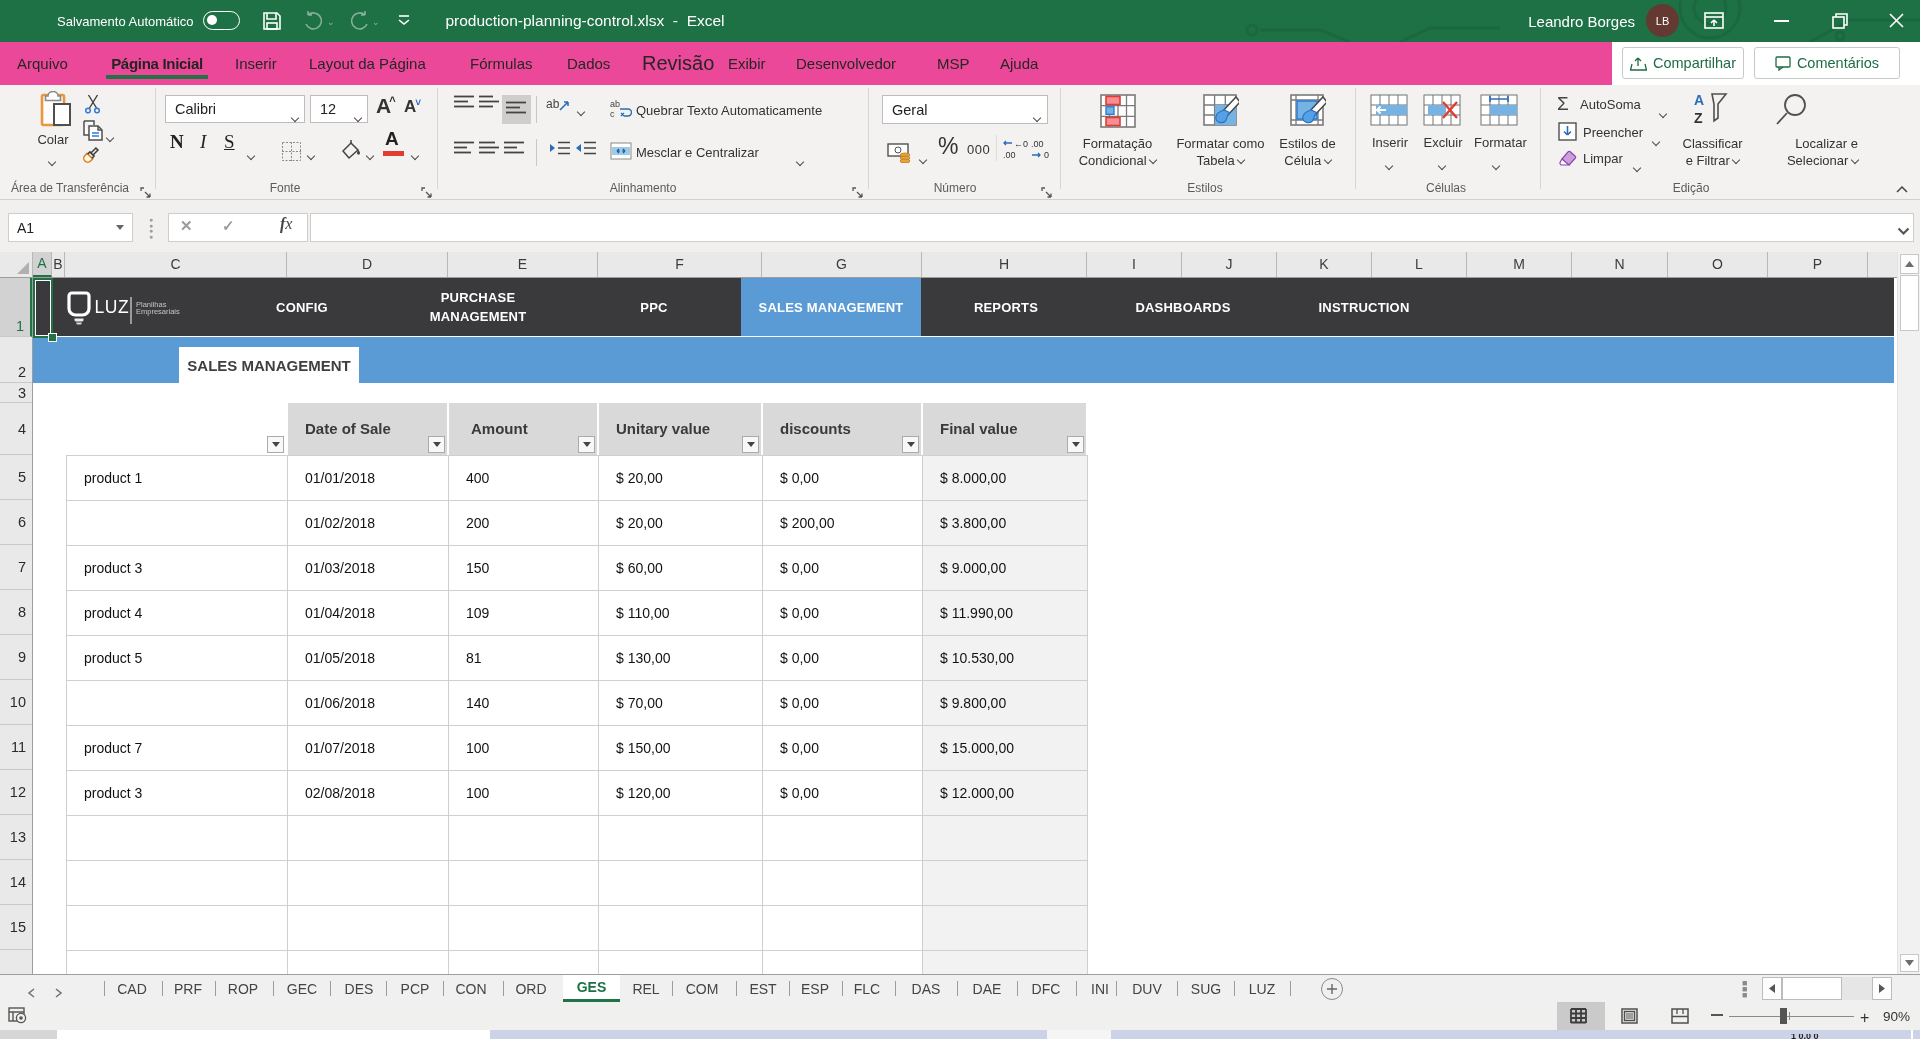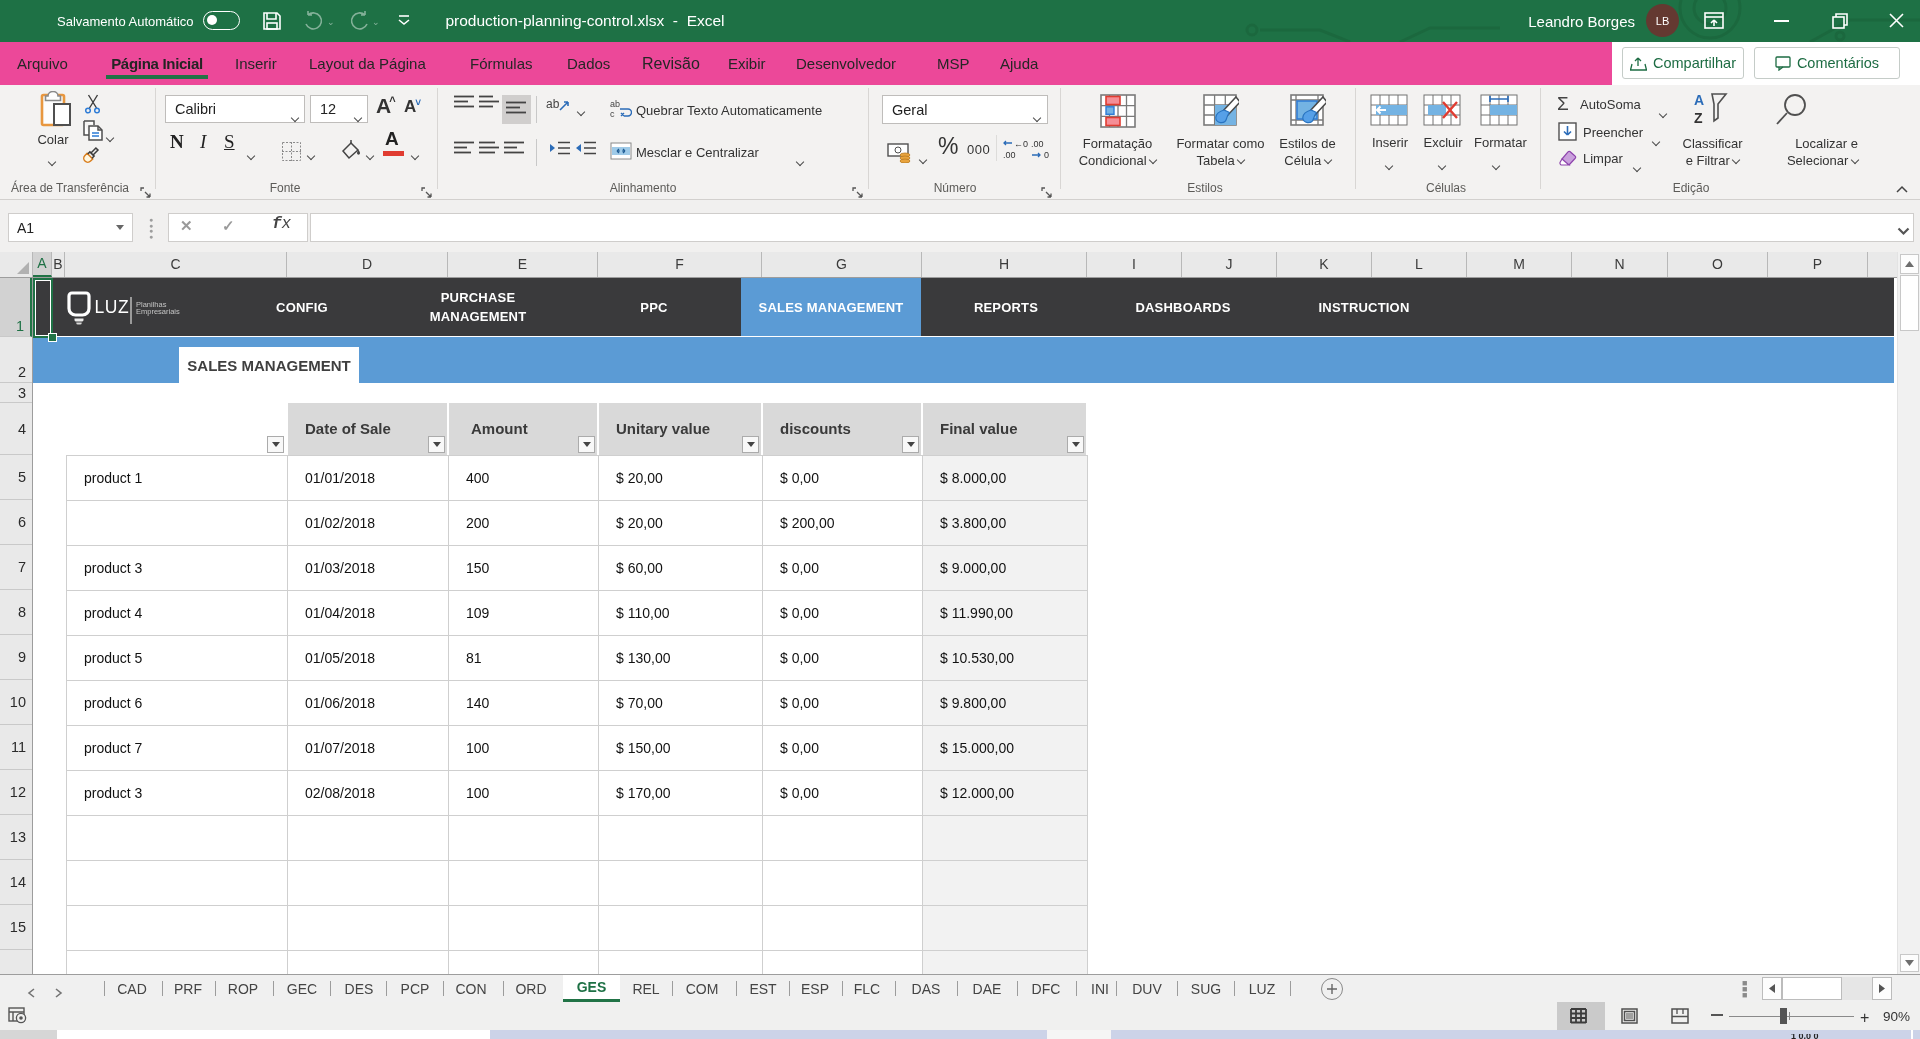--- a/index.html
+++ b/index.html
@@ -82,21 +82,21 @@
 </div>
 
 <div class="a" id="tabrow" style="left:0;top:42px;width:1612px;height:43px;background:#ec4899">
   <div class="a" style="left:17px;top:0;height:100%;display:flex;align-items:center;font-size:15px;color:#262626">Arquivo</div>
   <div class="a" style="left:106px;top:0;width:102px;height:100%;display:flex;align-items:center;justify-content:center;font-size:15px;color:#242424;font-weight:bold;letter-spacing:-.3px">Página Inicial</div>
   <div class="a" style="left:106px;top:33px;width:102px;height:4px;background:#217346"></div>
   <div class="a" style="left:235px;top:0;height:100%;display:flex;align-items:center;font-size:15px;color:#262626">Inserir</div>
   <div class="a" style="left:309px;top:0;height:100%;display:flex;align-items:center;font-size:15px;color:#262626">Layout da Página</div>
   <div class="a" style="left:470px;top:0;height:100%;display:flex;align-items:center;font-size:15px;color:#262626">Fórmulas</div>
   <div class="a" style="left:567px;top:0;height:100%;display:flex;align-items:center;font-size:15px;color:#262626">Dados</div>
-  <div class="a" style="left:642px;top:0;height:100%;display:flex;align-items:center;font-size:16px;color:#262626">Revisão</div>
+  <div class="a" style="left:642px;top:0;height:100%;display:flex;align-items:center;font-size:20px;color:#262626">Revisão</div>
   <div class="a" style="left:728px;top:0;height:100%;display:flex;align-items:center;font-size:15px;color:#262626">Exibir</div>
   <div class="a" style="left:796px;top:0;height:100%;display:flex;align-items:center;font-size:15px;color:#262626">Desenvolvedor</div>
   <div class="a" style="left:937px;top:0;height:100%;display:flex;align-items:center;font-size:15px;color:#262626">MSP</div>
   <div class="a" style="left:1000px;top:0;height:100%;display:flex;align-items:center;font-size:15px;color:#262626">Ajuda</div>
   <div class="a" style="left:1622px;top:5px;width:122px;height:32px;background:#fff;border:1px solid #c5ccc8;border-radius:3px;display:flex;align-items:center;justify-content:center;color:#1d6c43;font-size:14.5px">
     <svg width="17" height="15" viewBox="0 0 17 15" style="margin-right:6px">
           <g stroke="#1d6c43" stroke-width="1.3" fill="none">
             <path d="M8 10 v-8 M8 2 l-3 3 M8 2 l3 3"></path>
             <path d="M2 8 l-1.5 6 h16 L15 8"></path>
           </g>
@@ -380,21 +380,21 @@
       </svg>
 <div class="a rib-txt" style="left:1740px;top:50px;width:118px;text-align:right;line-height:17px">Localizar e<br>Selecionar <span class="crs" style="vertical-align:2px"></span></div>
 </div>
 <div class="a" style="left:0;top:200px;width:1920px;height:52px;background:#f1f0ef">
 <div class="a" style="left:8px;top:13px;width:125px;height:29px;background:#fff;border:1px solid #cfcdcb;font-size:14px;color:#222;display:flex;align-items:center;padding-left:8px">A1</div>
 <div class="a" style="left:116px;top:25px;width:0;height:0;border-left:4.5px solid transparent;border-right:4.5px solid transparent;border-top:5.5px solid #666"></div>
 <div class="a" style="left:149px;top:17px;color:#9d9d9d;font-size:7px;line-height:5.5px">●<br>●<br>●<br>●</div>
 <div class="a" style="left:168px;top:13px;width:140px;height:29px;background:#fff;border:1px solid #cfcdcb"></div>
 <div class="a" style="left:180px;top:17px;color:#9a9a9a;font-size:15px;font-weight:bold">✕</div>
 <div class="a" style="left:222px;top:17px;color:#9a9a9a;font-size:15px;font-weight:bold">✓</div>
-<div class="a" style="left:272px;top:15px;color:#444;font-size:16px;font-style:italic;font-family:Liberation Mono, monospace"><b>f</b>x</div>
+<div class="a" style="left:280px;top:15px;color:#444;font-size:16px;font-style:italic;font-family:Liberation Serif, serif"><b>f</b>x</div>
 <div class="a" style="left:310px;top:13px;width:1604px;height:29px;background:#fff;border:1px solid #cfcdcb"></div>
 <div class="a" style="left:1897px;top:22px"><svg width="13" height="9" viewBox="0 0 13 9">
           <path d="M1.5 1.5 L6.5 6.5 L11.5 1.5" stroke="#555" stroke-width="2.2" fill="none"></path>
         </svg></div>
 </div>
 <div class="a" style="left:0;top:252px;width:1920px;height:26px;background:#e9e9e9;border-bottom:1px solid #9d9d9d">
 <div class="a" style="left:0;top:0;width:33px;height:100%;border-right:1px solid #b8b8b8">
         <svg class="a" style="left:17px;top:10px" width="13" height="13" viewBox="0 0 13 13">
           <path d="M12 0 V12 H0 Z" fill="#b1b1b1"></path>
         </svg>
@@ -545,36 +545,35 @@
 <div class="td" style="left:433px;top:312px;width:130px;height:45px">109</div>
 <div class="td" style="left:583px;top:312px;width:144px;height:45px">$ 110,00</div>
 <div class="td" style="left:747px;top:312px;width:140px;height:45px">$ 0,00</div>
 <div class="td" style="left:907px;top:312px;width:145px;height:45px">$ 11.990,00</div>
 <div class="td" style="left:51px;top:357px;width:201px;height:45px">product 5</div>
 <div class="td" style="left:272px;top:357px;width:141px;height:45px">01/05/2018</div>
 <div class="td" style="left:433px;top:357px;width:130px;height:45px">81</div>
 <div class="td" style="left:583px;top:357px;width:144px;height:45px">$ 130,00</div>
 <div class="td" style="left:747px;top:357px;width:140px;height:45px">$ 0,00</div>
 <div class="td" style="left:907px;top:357px;width:145px;height:45px">$ 10.530,00</div>
-<div class="td" style="left:51px;top:402px;width:201px;height:45px">product 6</div>
 <div class="td" style="left:272px;top:402px;width:141px;height:45px">01/06/2018</div>
 <div class="td" style="left:433px;top:402px;width:130px;height:45px">140</div>
 <div class="td" style="left:583px;top:402px;width:144px;height:45px">$ 70,00</div>
 <div class="td" style="left:747px;top:402px;width:140px;height:45px">$ 0,00</div>
 <div class="td" style="left:907px;top:402px;width:145px;height:45px">$ 9.800,00</div>
 <div class="td" style="left:51px;top:447px;width:201px;height:45px">product 7</div>
 <div class="td" style="left:272px;top:447px;width:141px;height:45px">01/07/2018</div>
 <div class="td" style="left:433px;top:447px;width:130px;height:45px">100</div>
 <div class="td" style="left:583px;top:447px;width:144px;height:45px">$ 150,00</div>
 <div class="td" style="left:747px;top:447px;width:140px;height:45px">$ 0,00</div>
 <div class="td" style="left:907px;top:447px;width:145px;height:45px">$ 15.000,00</div>
 <div class="td" style="left:51px;top:492px;width:201px;height:45px">product 3</div>
 <div class="td" style="left:272px;top:492px;width:141px;height:45px">02/08/2018</div>
 <div class="td" style="left:433px;top:492px;width:130px;height:45px">100</div>
-<div class="td" style="left:583px;top:492px;width:144px;height:45px">$ 170,00</div>
+<div class="td" style="left:583px;top:492px;width:144px;height:45px">$ 120,00</div>
 <div class="td" style="left:747px;top:492px;width:140px;height:45px">$ 0,00</div>
 <div class="td" style="left:907px;top:492px;width:145px;height:45px">$ 12.000,00</div>
 </div>
 <div class="a" style="left:1897px;top:252px;width:23px;height:722px;background:#f1f1f1;border-left:1px solid #e3e3e3">
 <div class="a" style="left:2px;top:2px;width:19px;height:20px;background:#fdfdfd;border:1px solid #c8c8c8;display:flex;align-items:center;justify-content:center">
         <svg width="9" height="6" viewBox="0 0 9 6">
           <path d="M0 6 L4.5 0 L9 6 z" fill="#6d6d6d"></path>
         </svg>
       </div>
 <div class="a" style="left:2px;top:23px;width:19px;height:56px;background:#fff;border:1px solid #c8c8c8"></div>

